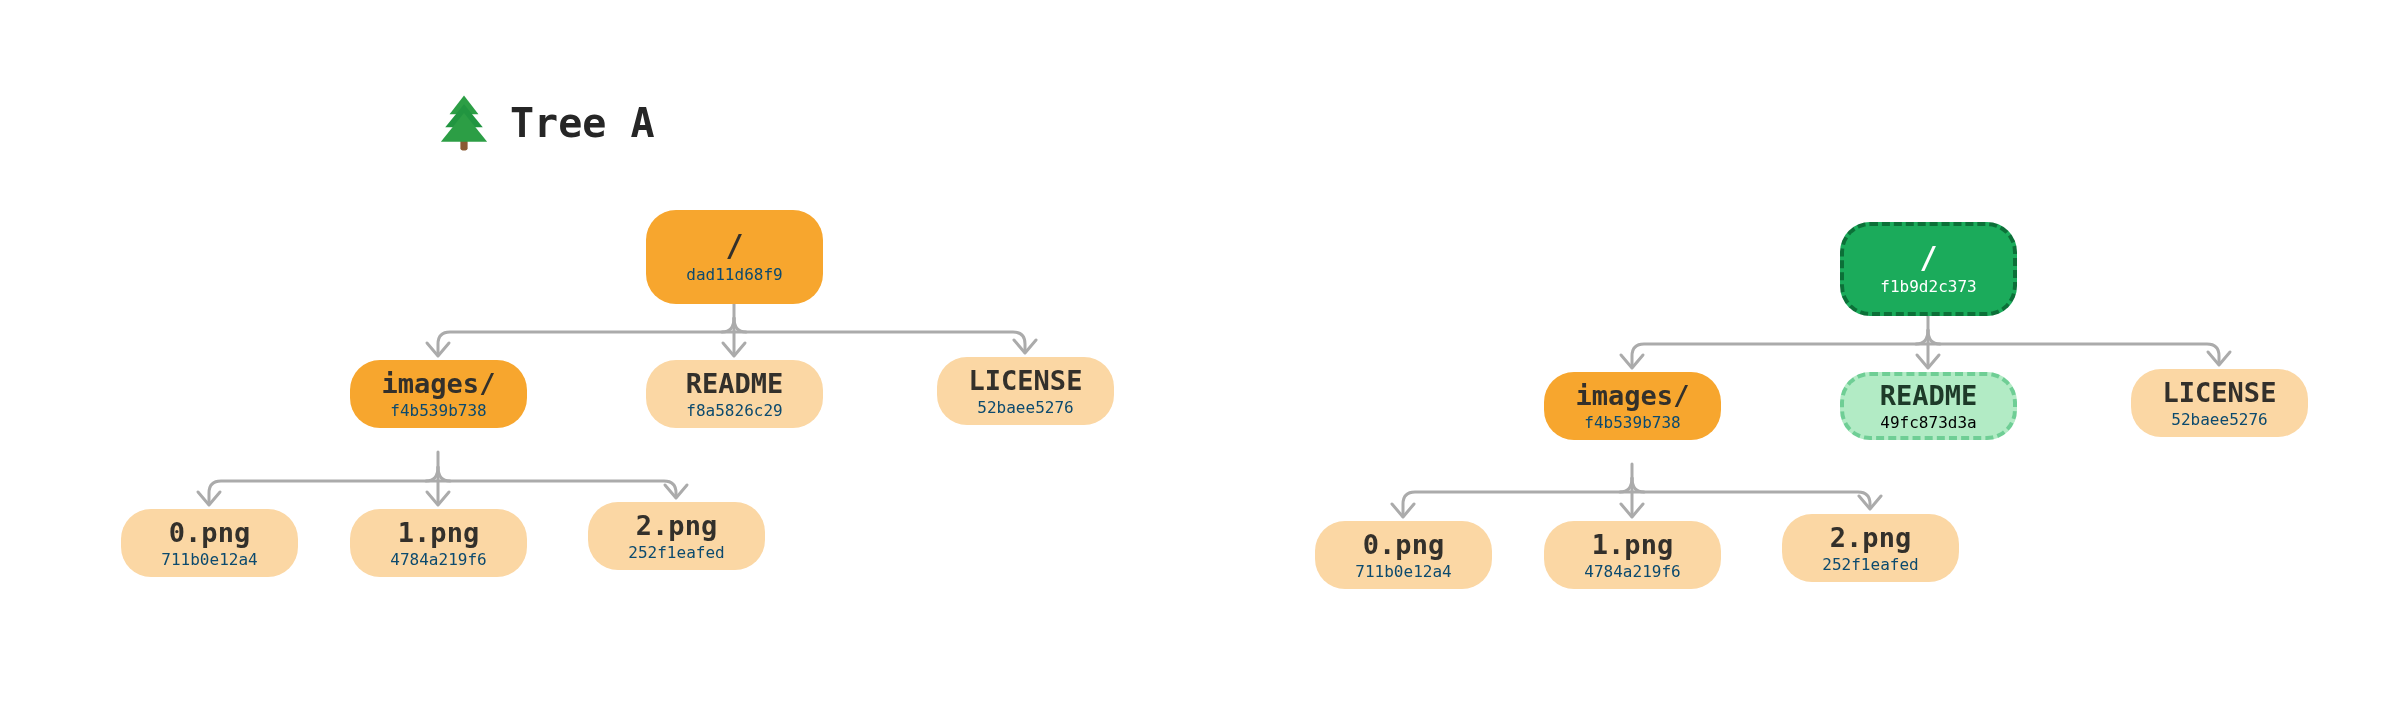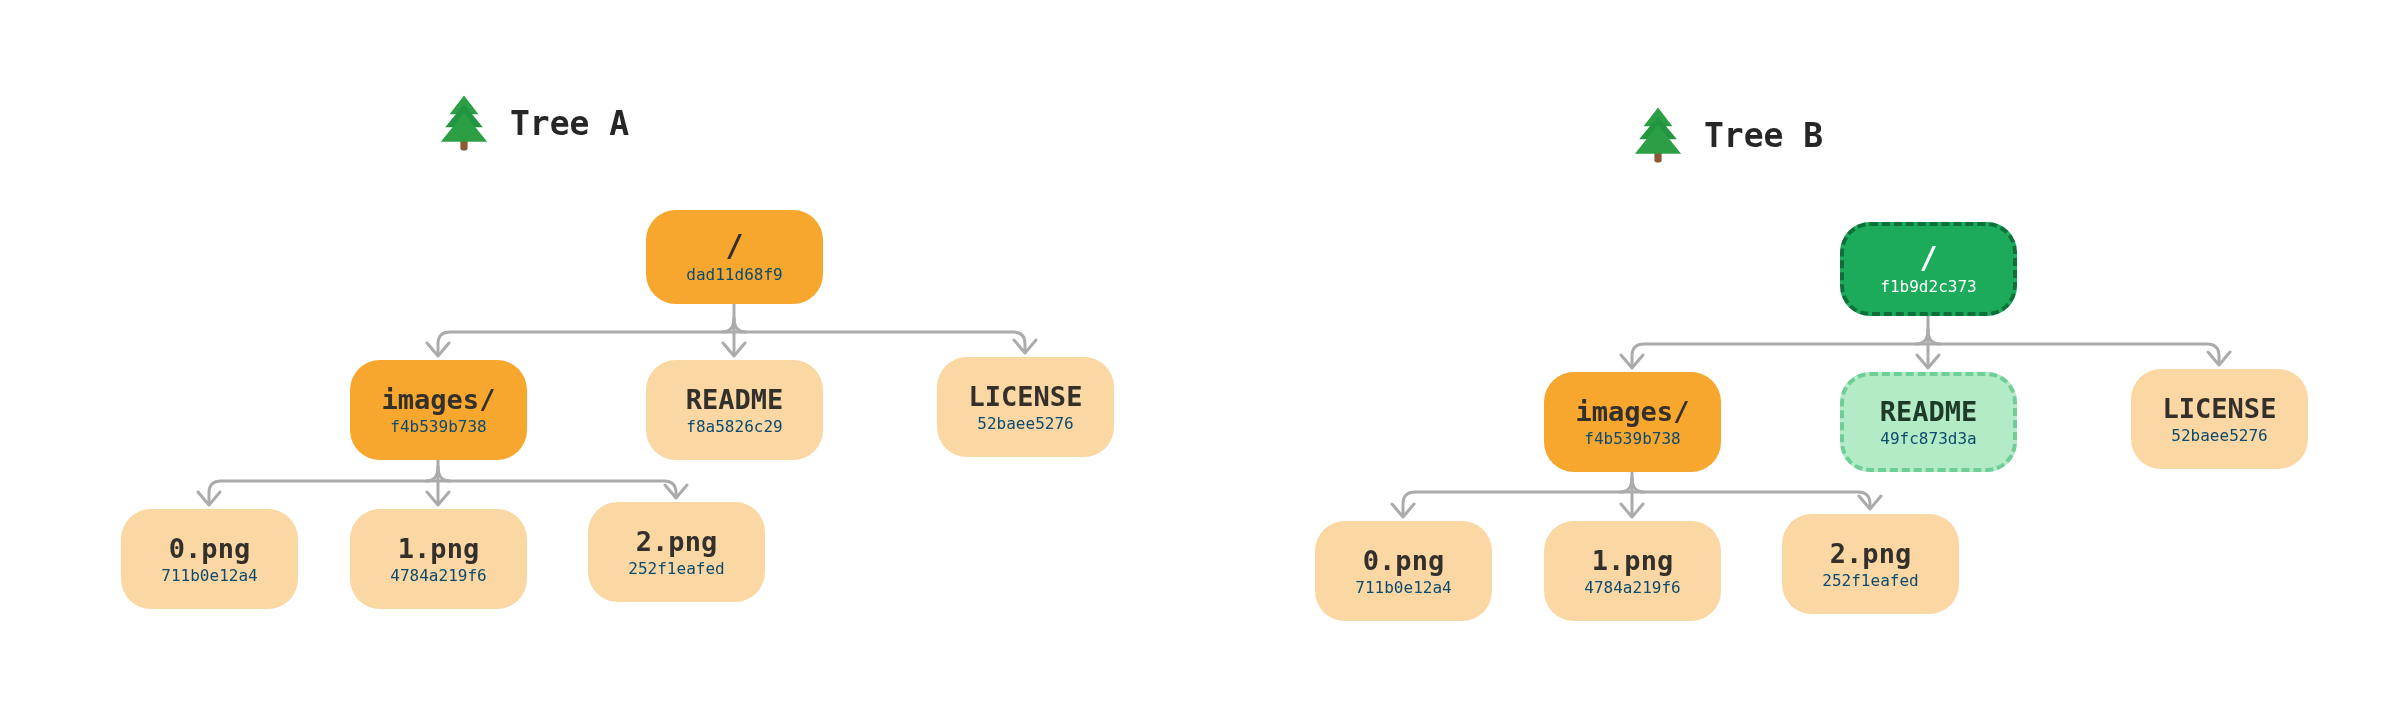--- a/index.html
+++ b/index.html
@@ -2,39 +2,39 @@
 <html><head>
 <meta charset="utf-8">
 <style>
   html,body { margin:0; padding:0; background:#ffffff; }
   .canvas {
     position:relative; width:2400px; height:711px; background:#ffffff;
     font-family:"DejaVu Sans Mono","Liberation Mono",monospace; overflow:hidden;
   }
   .tree-title {
     position:absolute; display:flex; align-items:center; gap:20px;
-    font-size:33px; font-weight:bold; color:#262626; line-height:1;
+    font-size:40px; font-weight:bold; color:#262626; line-height:1;
   }
   .tree-icon { width:52px; height:58px; display:block; }
   .node {
-    position:absolute; width:177px; height:100px; border-radius:30px;
+    position:absolute; width:177px; height:68px; border-radius:30px;
     display:flex; flex-direction:column; align-items:center; justify-content:center;
     gap:6px; box-sizing:border-box;
   }
   .node .label { font-size:27px; font-weight:bold; color:#33302b; line-height:1; white-space:nowrap; }
   .node .hash  { font-size:16px; color:#0c4a6e; line-height:1; white-space:nowrap; }
   .node.root { height:94px; }
   .node.root .label { font-size:30px; }
   .dir       { background:#F7A62E; }
   .file      { background:#FBD7A4; }
   .root-new  { background:#1BAB5B; border:4px dashed #0C7038; }
   .root-new .label, .root-new .hash { color:#ffffff; }
   .file-new  { background:#B2EBC5; border:4px dashed #6FCE95; }
   .file-new .label { color:#1e3a29; }
-  .file-new .hash  { color:#0c4a6e; }
+  .file-new .hash  { color:#000000; }
   svg.connectors { position:absolute; left:0; top:0; width:2400px; height:711px; }
   .link { stroke:#ABABAB; stroke-width:3; fill:none; stroke-linecap:round; stroke-linejoin:round; }
 </style>
 </head>
 <body>
 
 <div class="canvas">
 
   <svg class="connectors" viewBox="0 0 2400 711">
 
@@ -82,29 +82,20 @@
   <div class="tree-title" style="left:438px; top:94px;">
     <svg class="tree-icon" viewBox="0 0 36 40">
       <rect x="15.5" y="31" width="5" height="8" rx="1.5" fill="#8a5a34"></rect>
       <polygon points="18,1 8,14 28,14" fill="#2c9e45"></polygon>
       <polygon points="18,7 5,23 31,23" fill="#219540"></polygon>
       <polygon points="18,13 2,33 34,33" fill="#2c9e45"></polygon>
     </svg>
     <span>Tree A</span>
   </div>
 
-  <div class="tree-title" style="left:1632px; top:106px;">
-    <svg class="tree-icon" viewBox="0 0 36 40">
-      <rect x="15.5" y="31" width="5" height="8" rx="1.5" fill="#8a5a34"></rect>
-      <polygon points="18,1 8,14 28,14" fill="#2c9e45"></polygon>
-      <polygon points="18,7 5,23 31,23" fill="#219540"></polygon>
-      <polygon points="18,13 2,33 34,33" fill="#2c9e45"></polygon>
-    </svg>
-    <span>Tree B</span>
-  </div>
 
   <div class="node root dir" style="left:646px; top:210px;">
     <div class="label">/</div>
     <div class="hash">dad11d68f9</div>
   </div>
   <div class="node dir" style="left:350px; top:360px;">
     <div class="label">images/</div>
     <div class="hash">f4b539b738</div>
   </div>
   <div class="node file" style="left:646px; top:360px;">

